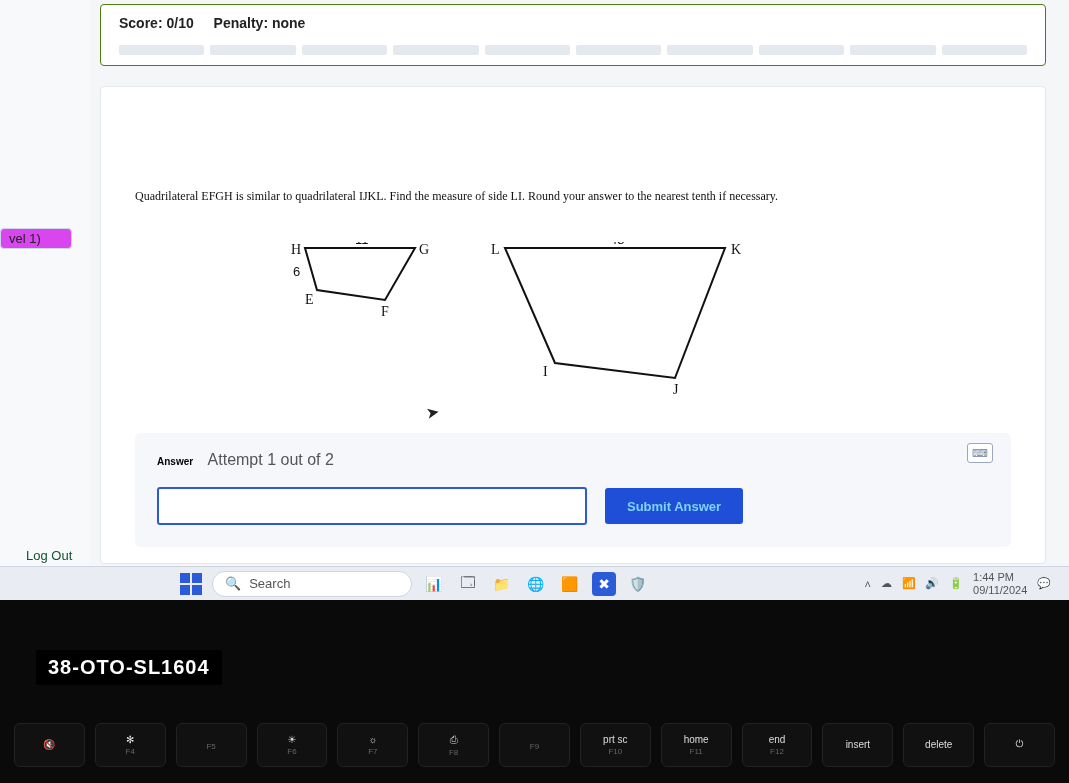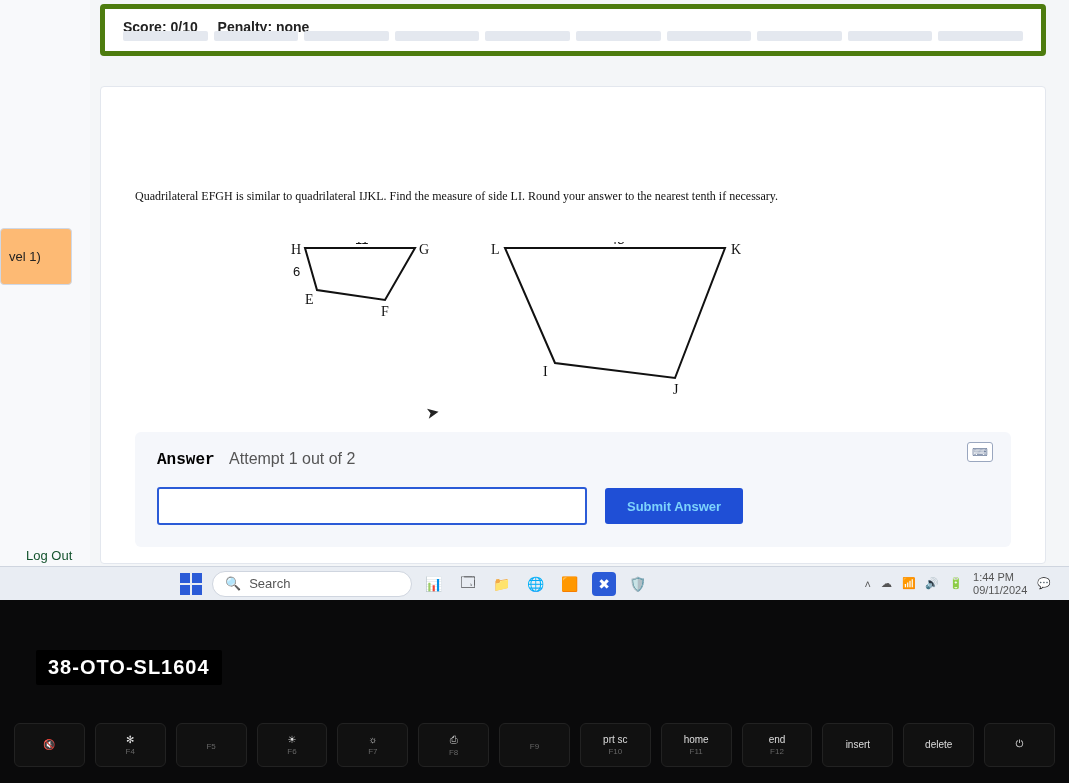--- a/index.html
+++ b/index.html
@@ -14,43 +14,43 @@
   .left-pane {
     position: absolute;
     left: 0; top: 0;
     width: 90px; height: 100%;
     background: #f8f9fb;
     border-right: none;
   }
   .level-pill {
     position: absolute;
     top: 228px; left: 0;
-    width: 72px; padding: 20px 8px;
-    background: #fdba74;
+    width: 72px; padding: 2px 8px;
+    background: #d946ef;
     border: 1px solid #cfd8e6;
     border-radius: 4px;
     font-size: 13px;
     color: #222;
   }
   .logout {
     position: absolute;
     left: 26px;
     top: 548px;
     font-size: 13px;
     color: #14532d;
     cursor: pointer;
   }
   .card {
     position: absolute;
     left: 100px;
     top: 4px;
     width: 946px;
-    height: 52px;
+    height: 62px;
     background: #ffffff;
-    border: 5px solid #4d7c0f;
+    border: 1px solid #4d7c0f;
     border-radius: 4px;
     padding: 10px 18px 8px 18px;
   }
   .score-row { font-size: 14px; color: #222; font-weight: bold; }
   .score-row .pen { margin-left: 16px; font-weight: bold; }
   .progress-track {
     position: absolute;
     left: 18px; right: 18px; bottom: 10px; height: 10px;
     display: flex; gap: 6px;
   }
@@ -102,21 +102,21 @@
     transform: rotate(-10deg);
   }
   .answer-area {
     position: absolute;
     left: 34px; right: 34px;
     bottom: 16px;
     background: #f5f7fb;
     border-radius: 6px;
     padding: 18px 22px 22px 22px;
   }
-  .answer-label { font-family: Liberation Mono, monospace; font-size: 16px; font-weight: bold; display:inline; }
+  .answer-label { font-family: Liberation Sans, sans-serif; font-size: 10px; font-weight: bold; display:inline; }
   .attempt { font-family: Liberation Sans, sans-serif; font-size: 16px; color: #555; margin-left: 10px; }
   .answer-row { margin-top: 18px; display: flex; gap: 18px; align-items: center; }
   .answer-input {
     width: 430px; height: 38px;
     border: 2px solid #2b5bd7;
     border-radius: 3px;
     padding: 0 8px;
     font-size: 15px;
   }
   .submit-btn {

